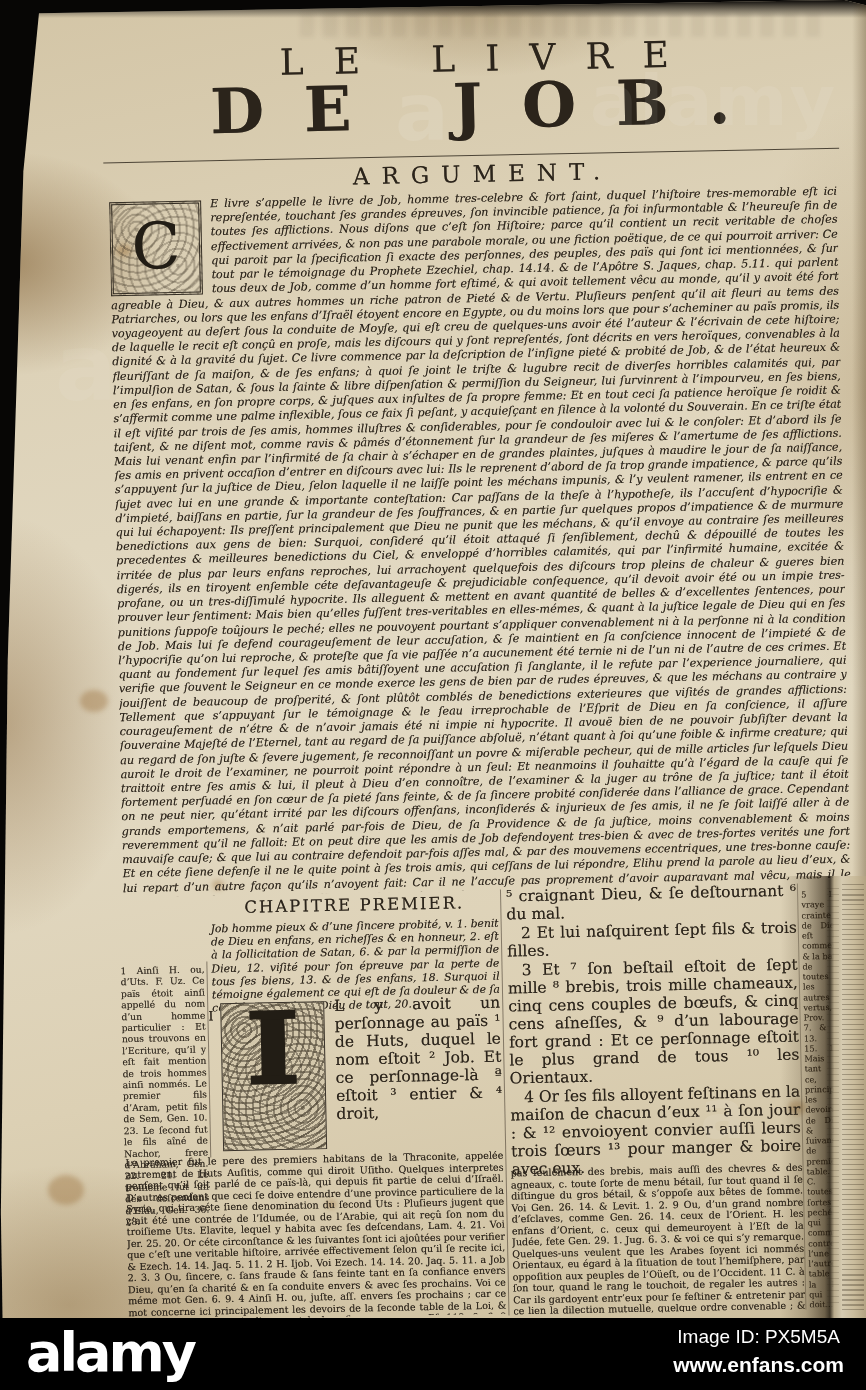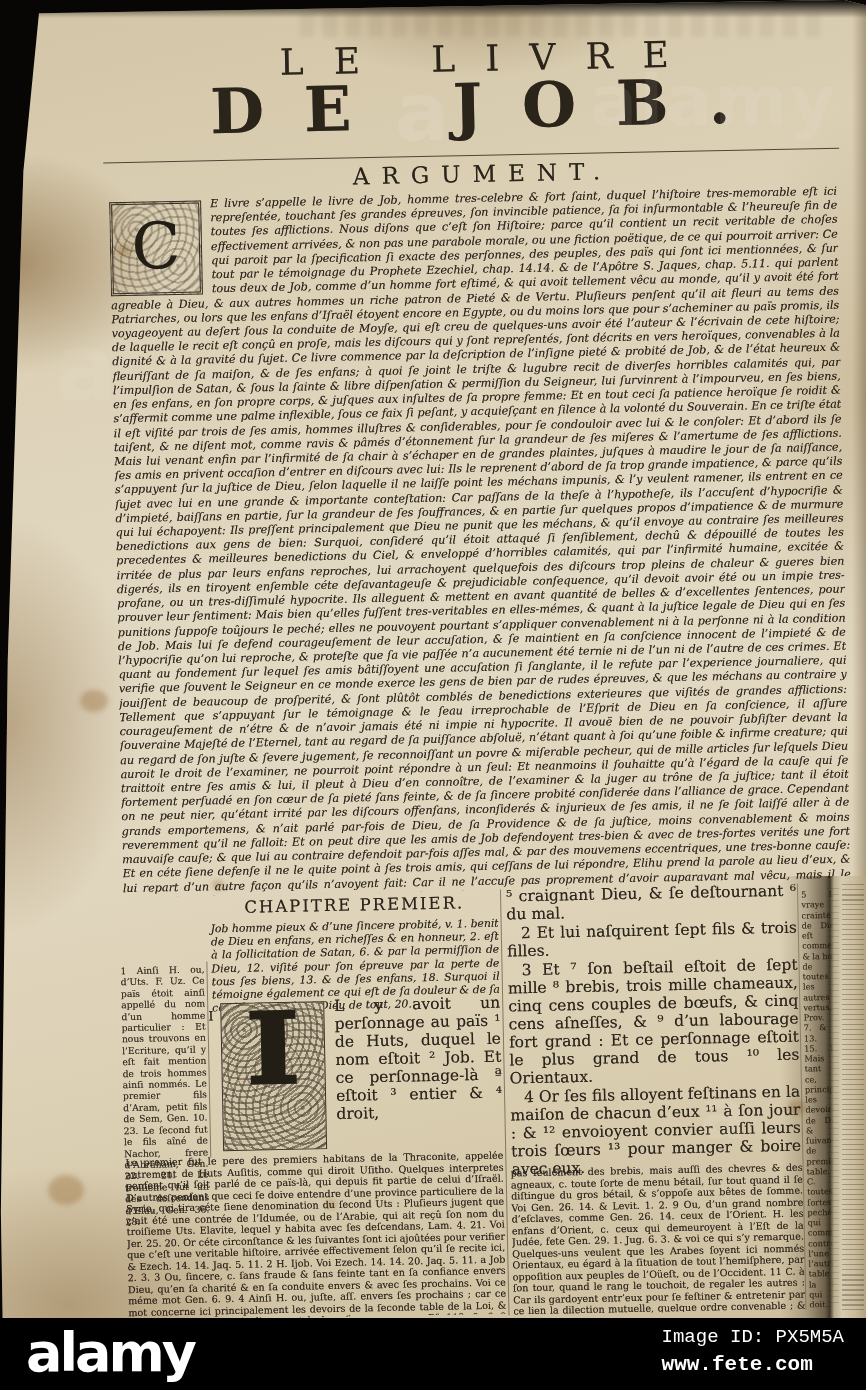--- a/index.html
+++ b/index.html
@@ -85,22 +85,22 @@
   .wm{position:absolute;z-index:7;color:rgba(255,255,255,.10);font-weight:bold;
     font-family:"DejaVu Sans",sans-serif;pointer-events:none;}
   #wm1{top:66px;left:395px;font-size:80px;}
   #wm2{top:60px;left:590px;font-size:70px;letter-spacing:2px;color:rgba(255,255,255,.08);}
   #wm3{top:315px;left:55px;font-size:92px;color:rgba(255,255,255,.06);}
   #wm4{top:1075px;left:700px;font-size:68px;color:rgba(255,255,255,.09);}
   
   .bar{position:absolute;left:0;right:0;bottom:0;height:72px;background:#000;z-index:20;}
   .bar .logo{position:absolute;left:26px;top:2px;font:bold 54px/66px "DejaVu Sans",sans-serif;
     color:#fff;letter-spacing:-3px;}
-  .bar .meta{position:absolute;right:22px;top:8px;text-align:left;color:#fff;
-    font-family:Liberation Mono, monospace;}
+  .bar .meta{position:absolute;right:22px;top:8px;text-align:center;color:#fff;
+    font-family:Liberation Sans, sans-serif;}
   .bar .meta .id{font-size:19px;}
   .bar .meta .site{font-size:21px;font-weight:bold;margin-top:5px;}
 </style>
 </head>
 <body>
 
 <div class="photo">
 
   <div class="paper">
     <div class="ghost-top"></div>
@@ -158,17 +158,17 @@
 
   <div class="wm" id="wm1">a</div>
   <div class="wm" id="wm2">alamy</div>
   <div class="wm" id="wm3">a</div>
   <div class="wm" id="wm4">a</div>
 
   <div class="bar">
     <div class="logo">alamy</div>
     <div class="meta">
       <div class="id">Image ID: PX5M5A</div>
-      <div class="site">www.fete.com</div>
+      <div class="site">www.enfans.com</div>
     </div>
   </div>
 
 </div>
 
 </body></html>

